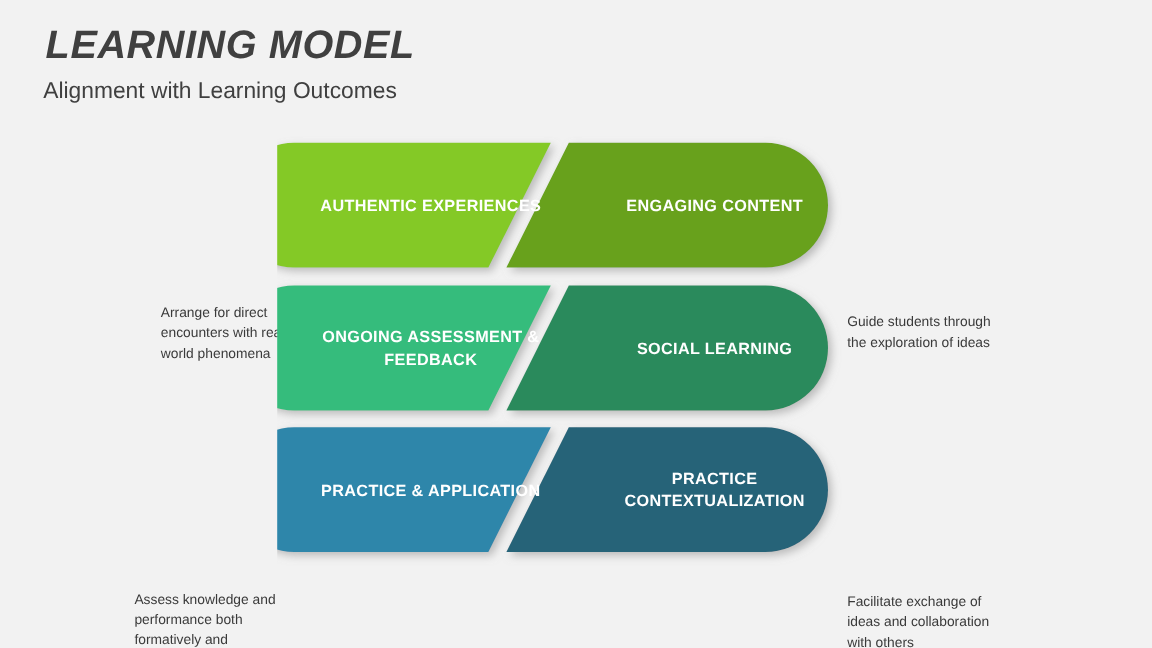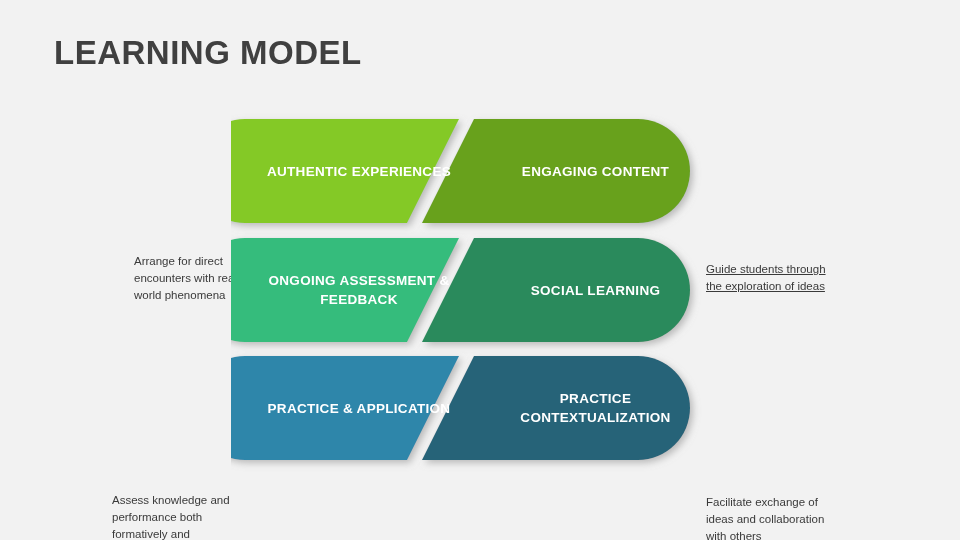--- a/index.html
+++ b/index.html
@@ -21,22 +21,23 @@
     left: 36px;
     top: 14px;
     width: 880px;
   }
   #page-title {
     font-size: 33px;
     font-weight: bold;
     color: #404040;
     letter-spacing: 0.5px;
     line-height: 42px;
-    margin: 18px;
+    margin: 2px;
     white-space: nowrap;
+    font-style: italic;
   }
   #page-subtitle {
     font-size: 19px;
     font-weight: normal;
     color: #404040;
     line-height: 26px;
     margin: 6px 0 0 0;
     white-space: nowrap;
   }
 
@@ -101,28 +102,29 @@
     line-height: 17px;
   }
   .caption.left {
     text-align: left;
   }
   .caption.right {
     text-align: left;
   }
   .cap-l0 { left: 118px; top: 134px; width: 120px; margin-left: 16px; }
   .cap-l1 { left: 112px; top: 254px; width: 128px; }
-  .cap-r0 { left: 706px; top: 142px; width: 132px; text-decoration: underline; }
+  .cap-r0 { left: 706px; top: 142px; width: 132px; }
   .cap-r1 { left: 706px; top: 256px; width: 124px; }
 </style>
 </head>
 <body style="background: rgb(242, 242, 242);">
 
 <div id="header">
   <h1 id="page-title">LEARNING MODEL</h1>
+  <h2 id="page-subtitle">Alignment with Learning Outcomes</h2>
 </div>
 
 <div id="diagram">
 
   <div class="row row-0">
     <div class="caption left cap-l0">Arrange for direct encounters with real world phenomena</div>
 
     <div class="band">
       <svg class="band-svg" viewBox="0 0 473 126">
         <defs>

